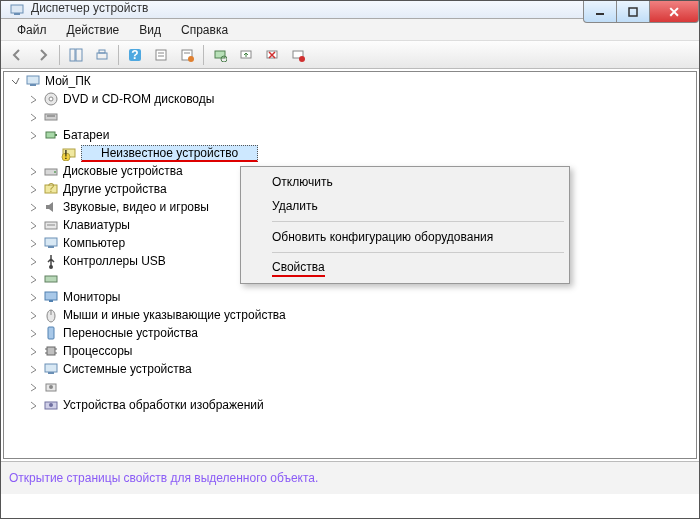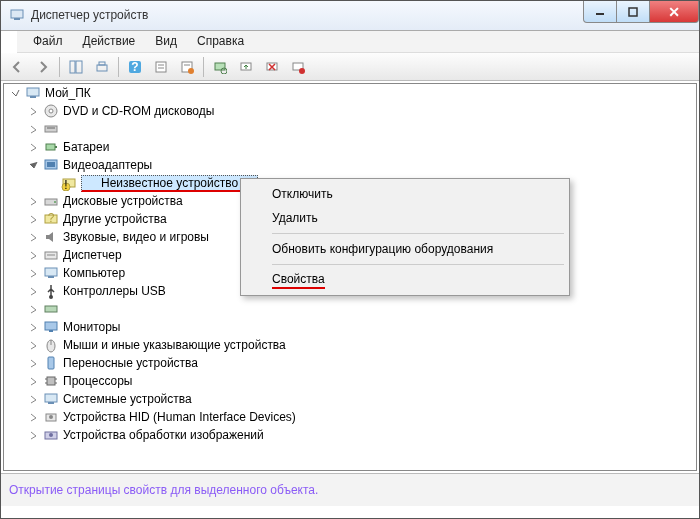--- a/index.html
+++ b/index.html
@@ -1,25 +1,25 @@
 <!DOCTYPE html>
 <html><head>
   <meta charset="utf-8">
   <style>
     * { box-sizing: border-box; font-family: 'Segoe UI', Tahoma, Arial, sans-serif; font-size: 12px; }
     body { margin: 0; padding: 0; background: #fff; width: 700px; height: 519px; border: 1px solid #555; }
-    .title-bar { height: 30px; background: linear-gradient(#f5f9fe, #e4ecf7); display: flex; align-items: flex-end; padding: 0 0 8px 8px; border-bottom: 1px solid #aaa; }
+    .title-bar { height: 18px; background: linear-gradient(#f5f9fe, #e4ecf7); display: flex; align-items: flex-start; padding: 0 0 8px 8px; border-bottom: 1px solid #aaa; }
     .title-icon { width: 16px; height: 16px; margin-right: 6px; }
     .title-text { flex: 1; color: #333; }
     .title-buttons { display: flex; height: 100%; }
     .title-btn { width: 34px; height: 22px; border: 1px solid #888; border-top: none; margin-left: -1px; display: flex; align-items: center; justify-content: center; font-family: Arial; }
     .btn-min { background: linear-gradient(#eaf4fd, #c0ddf7); border-radius: 0 0 0 4px; }
     .btn-max { background: linear-gradient(#eaf4fd, #c0ddf7); }
     .btn-close { width: 50px; background: linear-gradient(#f08080, #d83838); border-radius: 0 0 4px 0; color: #fff; font-weight: bold; font-size: 14px; }
-    .menu-bar { height: 22px; display: flex; align-items: flex-start; padding: 0 6px; background: #f3f3f3; border-bottom: 1px solid #ddd; margin-left: 16px; }
+    .menu-bar { height: 22px; display: flex; align-items: center; padding: 0 6px; background: #f3f3f3; border-bottom: 1px solid #ddd; }
     .menu-item { padding: 3px 10px; color: #222; cursor: default; }
     .toolbar { height: 28px; display: flex; align-items: center; padding: 0 4px; background: linear-gradient(#fdfdfd,#e8e8e8); border-bottom: 1px solid #bbb; gap: 2px; }
     .tool-btn { width: 24px; height: 22px; display: flex; align-items: center; justify-content: center; border: 1px solid transparent; }
     .tool-sep { width: 1px; height: 20px; background: #bbb; margin: 0 2px; }
     .tree-area { height: 388px; overflow: auto; background: #fff; border: 1px solid #888; margin: 2px; position: relative; }
     .tree-node { display: flex; align-items: center; height: 18px; white-space: nowrap; }
     .node-toggle { width: 11px; height: 11px; margin: 0 2px; display: flex; align-items: center; justify-content: center; }
     .node-icon { width: 16px; height: 16px; margin: 0 4px 0 2px; display: flex; align-items: center; justify-content: center; }
     .node-label { color: #000; }
     .node-selected { background: #cde8ff; border: 1px dotted #555; padding: 0 19px; }
@@ -188,34 +188,20 @@
         </svg>
       </span>
     <span class="node-icon">
         <svg width="16" height="16">
           <rect x="3" y="5" width="9" height="6" fill="#a8d8a8" stroke="#508050"></rect>
           <rect x="12" y="7" width="2" height="2" fill="#508050"></rect>
         </svg>
       </span>
     <span class="node-label">Батареи</span>
   </div>
-  <div class="tree-node indent-2">
-    <span class="node-toggle">
-        <svg width="9" height="9">
-          <path d="M1 3 L5 7 L8 1" fill="#666" stroke="#666"></path>
-        </svg>
-      </span>
-    <span class="node-icon">
-        <svg width="16" height="16">
-          <rect x="2" y="3" width="12" height="9" fill="#a8c8e8" stroke="#5080b0"></rect>
-          <rect x="4" y="5" width="8" height="5" fill="#5080b0"></rect>
-        </svg>
-      </span>
-    <span class="node-label">Видеоадаптеры</span>
-  </div>
   <div class="tree-node indent-3">
     <span class="node-toggle"></span>
     <span class="node-icon">
         <svg width="16" height="16">
           <rect x="2" y="4" width="12" height="8" fill="#f0e8a0" stroke="#b0a040"></rect>
           <circle cx="5" cy="12" r="4" fill="#f0d040" stroke="#b0a040"></circle>
           <text x="5" y="14" font-size="6" text-anchor="middle" fill="#000">!</text>
         </svg>
       </span>
     <span class="node-label node-selected node-underline-red">Неизвестное устройство</span>
@@ -266,21 +252,21 @@
         <svg width="9" height="9">
           <path d="M2 1 L7 5 L2 8" fill="#fff" stroke="#888"></path>
         </svg>
       </span>
     <span class="node-icon">
         <svg width="16" height="16">
           <rect x="2" y="5" width="12" height="7" fill="#e8e8e8" stroke="#888"></rect>
           <line x1="4" y1="8" x2="12" y2="8" stroke="#888"></line>
         </svg>
       </span>
-    <span class="node-label">Диспетчер</span>
+    <span class="node-label">Клавиатуры</span>
   </div>
   <div class="tree-node indent-2">
     <span class="node-toggle">
         <svg width="9" height="9">
           <path d="M2 1 L7 5 L2 8" fill="#fff" stroke="#888"></path>
         </svg>
       </span>
     <span class="node-icon">
         <svg width="16" height="16">
           <rect x="2" y="3" width="12" height="8" fill="#d8e8f4" stroke="#6a8fb5"></rect>
@@ -392,21 +378,20 @@
         <svg width="9" height="9">
           <path d="M2 1 L7 5 L2 8" fill="#fff" stroke="#888"></path>
         </svg>
       </span>
     <span class="node-icon">
         <svg width="16" height="16">
           <rect x="3" y="5" width="10" height="7" fill="#e8e8e8" stroke="#888"></rect>
           <circle cx="8" cy="8" r="2" fill="#888"></circle>
         </svg>
       </span>
-    <span class="node-label">Устройства HID (Human Interface Devices)</span>
   </div>
   <div class="tree-node indent-2">
     <span class="node-toggle">
         <svg width="9" height="9">
           <path d="M2 1 L7 5 L2 8" fill="#fff" stroke="#888"></path>
         </svg>
       </span>
     <span class="node-icon">
         <svg width="16" height="16">
           <rect x="2" y="5" width="12" height="7" fill="#d0d0e8" stroke="#7070a0"></rect>

